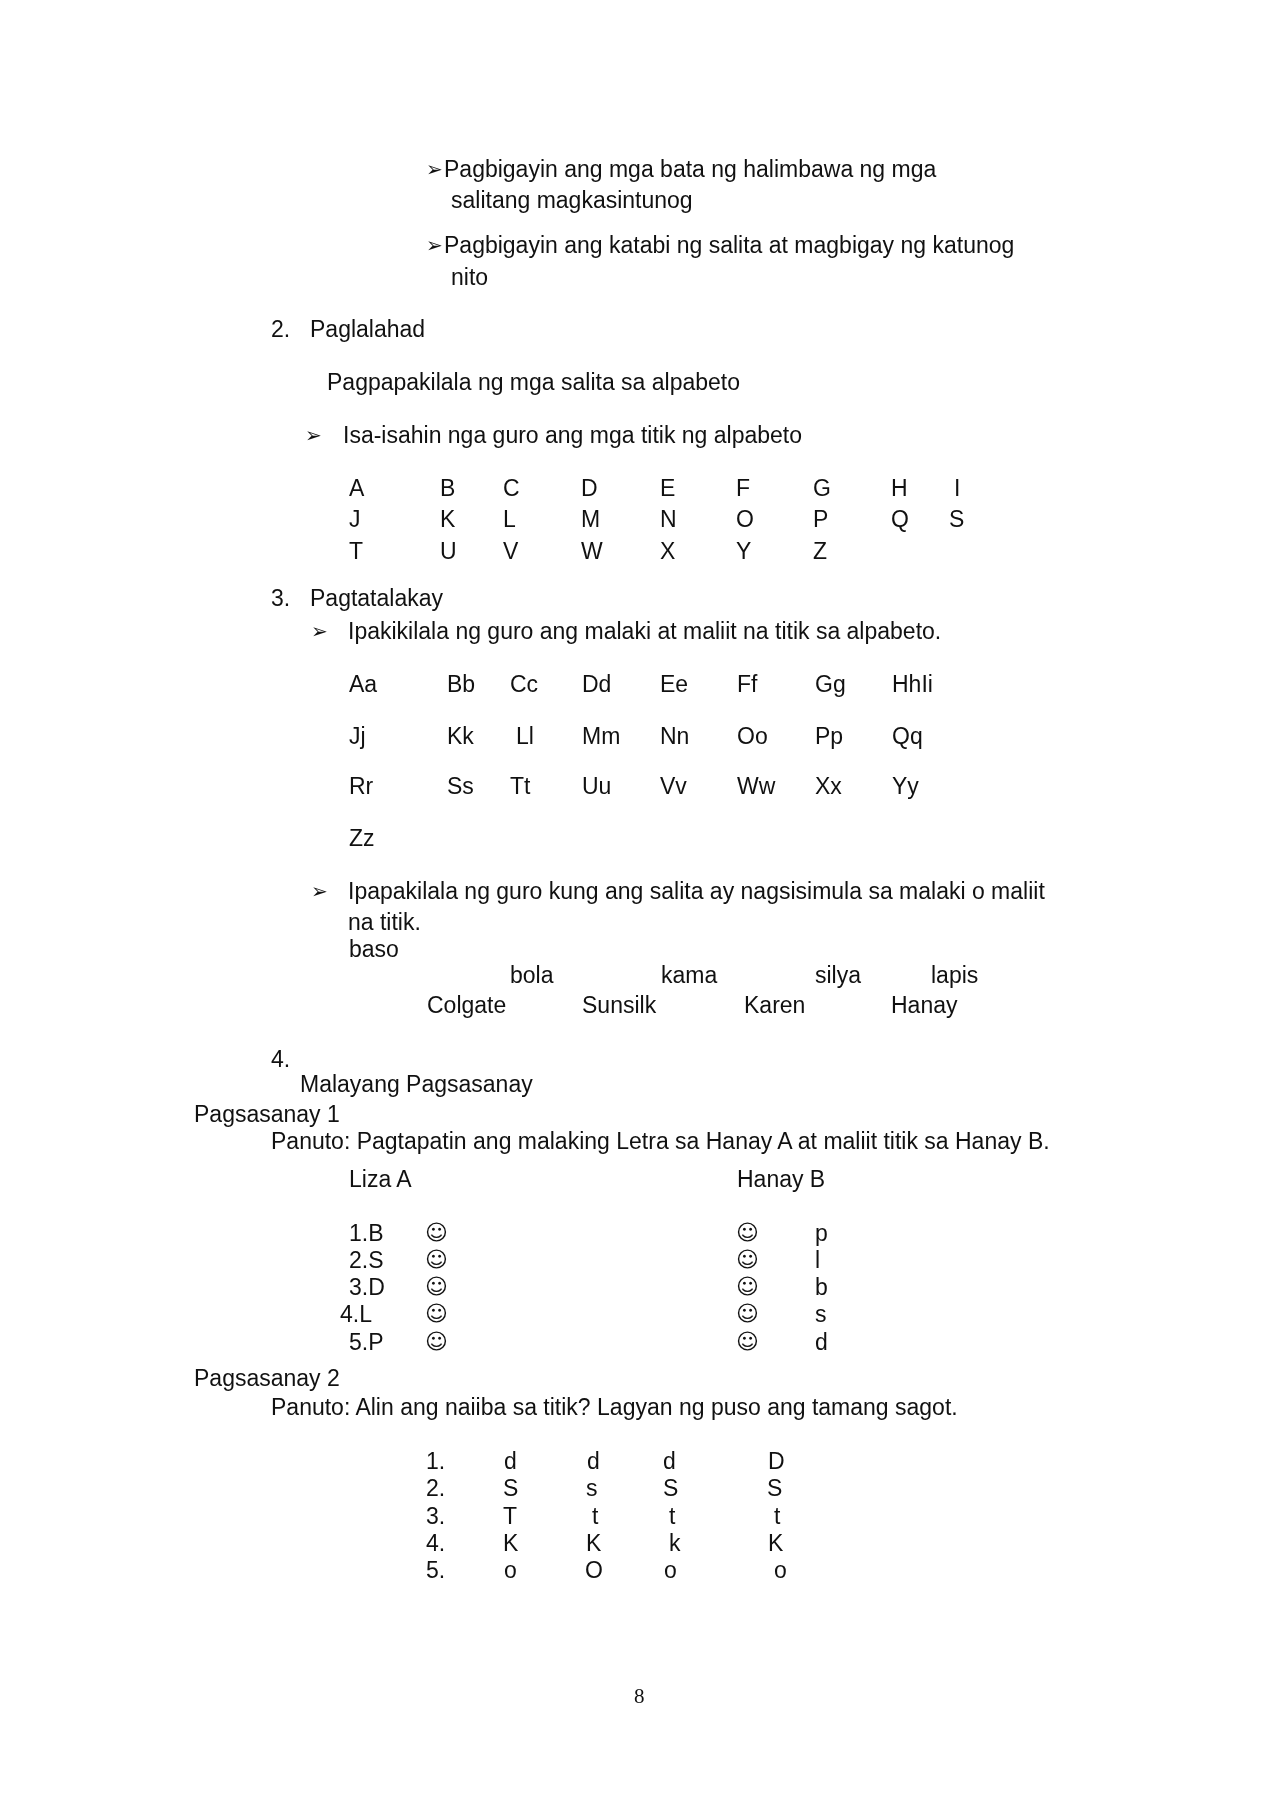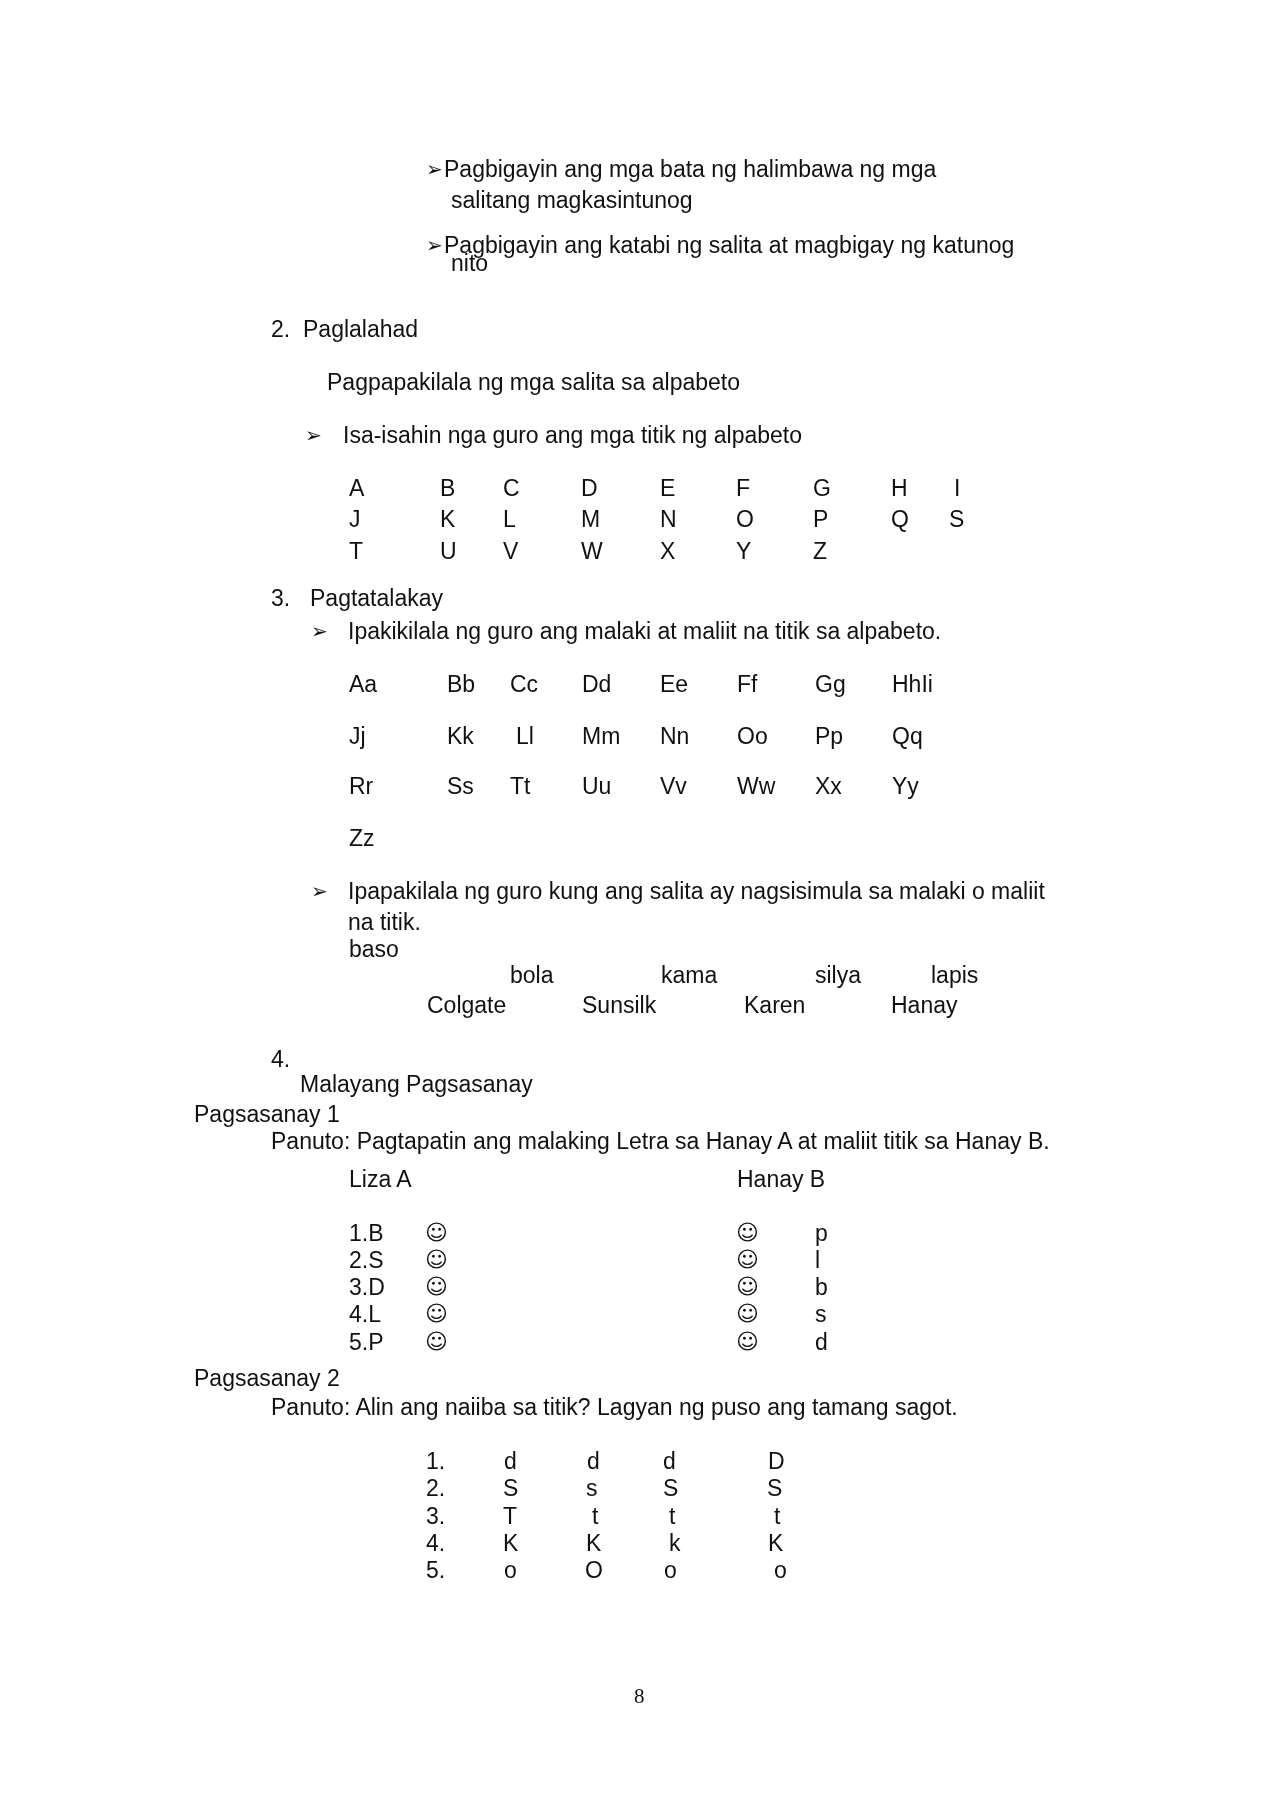--- a/index.html
+++ b/index.html
@@ -11,24 +11,24 @@
   .pagenum { font-family:"Liberation Serif", serif; font-size:21px; }
 </style>
 </head>
 <body>
 
 <span class="t arrow" style="left:426px;top:169px">➢</span>
 <span class="t" style="left:444px;top:169px">Pagbigayin ang mga bata ng halimbawa ng mga</span>
 <span class="t" style="left:451px;top:200px">salitang  magkasintunog</span>
 <span class="t arrow" style="left:426px;top:245px">➢</span>
 <span class="t" style="left:444px;top:245px">Pagbigayin ang katabi ng salita at magbigay ng katunog</span>
-<span class="t" style="left:451px;top:263px">nito</span>
+<span class="t" style="left:451px;top:277px">nito</span>
 
 <span class="t" style="left:271px;top:329px">2.</span>
-<span class="t" style="left:303px;top:329px">Paglalahad</span>
+<span class="t" style="left:310px;top:329px">Paglalahad</span>
 <span class="t" style="left:327px;top:382px">Pagpapakilala ng mga salita sa alpabeto</span>
 <span class="t arrow" style="left:305px;top:435px">➢</span>
 <span class="t" style="left:343px;top:435px">Isa-isahin nga guro ang mga titik ng alpabeto</span>
 
 <div>
   <span class="t" style="left:349px;top:488px">A</span>
   <span class="t" style="left:440px;top:488px">B</span>
   <span class="t" style="left:503px;top:488px">C</span>
   <span class="t" style="left:581px;top:488px">D</span>
   <span class="t" style="left:660px;top:488px">E</span>
@@ -125,21 +125,21 @@
   <span class="t" style="left:349px;top:1260px">2.S</span>
   <span class="t smiley" style="left:425px;top:1260px">☺</span>
   <span class="t smiley" style="left:736px;top:1260px">☺</span>
   <span class="t" style="left:815px;top:1260px">l</span>
 
   <span class="t" style="left:349px;top:1287px">3.D</span>
   <span class="t smiley" style="left:425px;top:1287px">☺</span>
   <span class="t smiley" style="left:736px;top:1287px">☺</span>
   <span class="t" style="left:815px;top:1287px">b</span>
 
-  <span class="t" style="left:349px;top:1314px">4.L</span>
+  <span class="t" style="left:340px;top:1314px">4.L</span>
   <span class="t smiley" style="left:425px;top:1314px">☺</span>
   <span class="t smiley" style="left:736px;top:1314px">☺</span>
   <span class="t" style="left:815px;top:1314px">s</span>
 
   <span class="t" style="left:349px;top:1342px">5.P</span>
   <span class="t smiley" style="left:425px;top:1342px">☺</span>
   <span class="t smiley" style="left:736px;top:1342px">☺</span>
   <span class="t" style="left:815px;top:1342px">d</span>
 </div>
 

